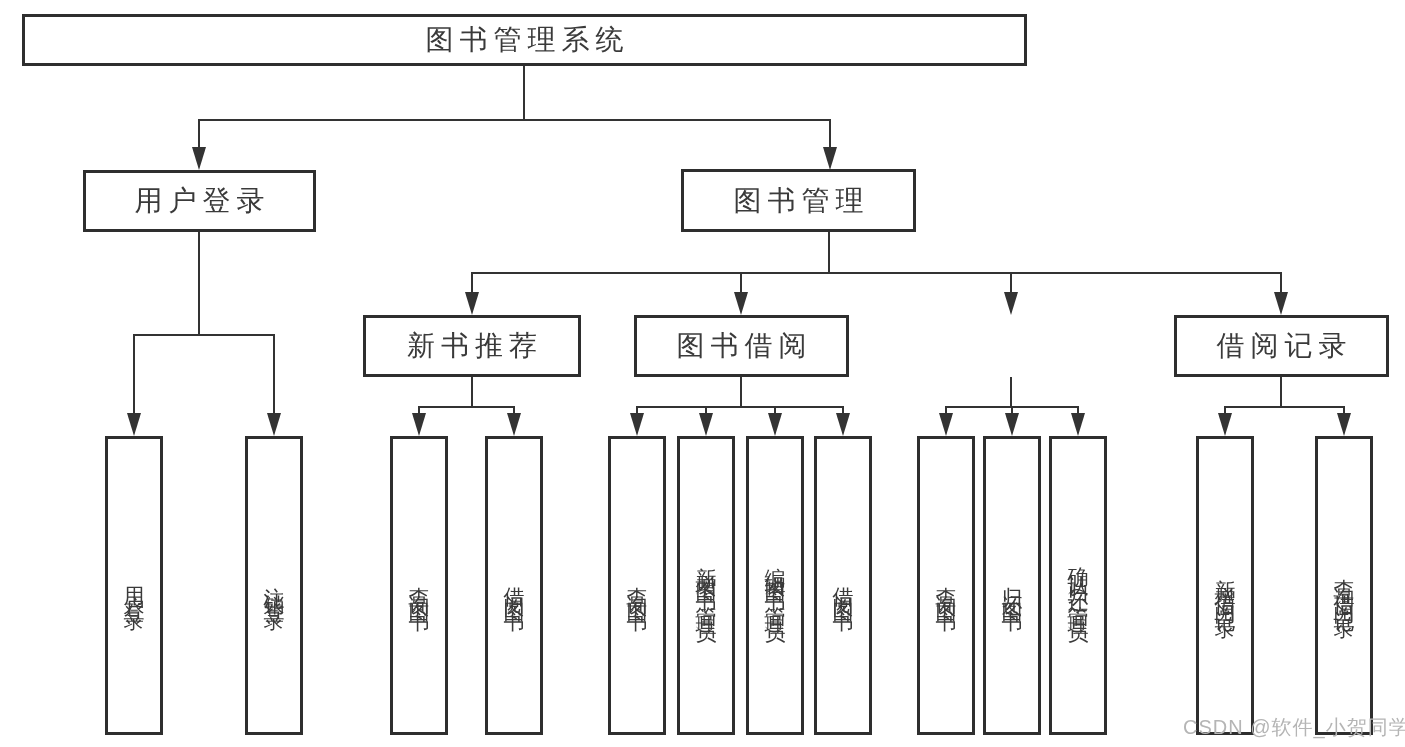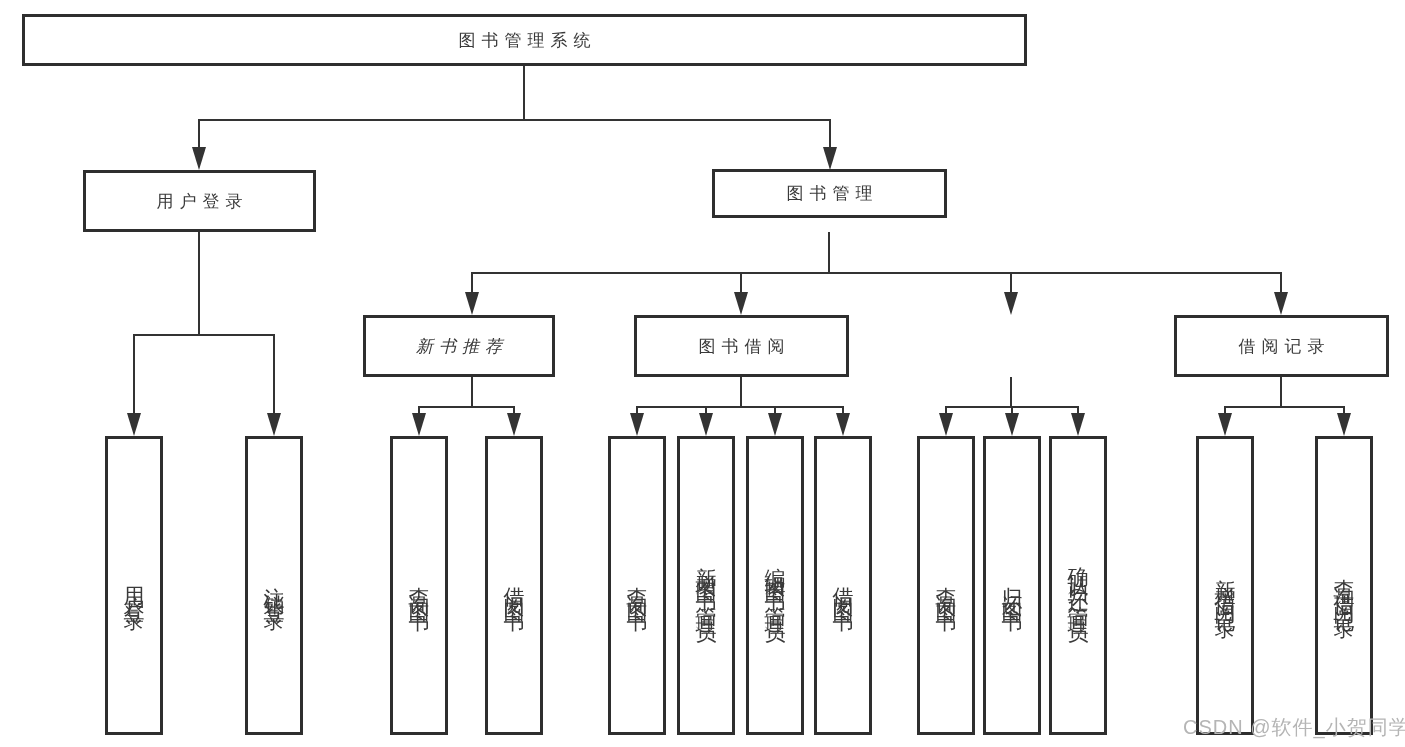--- a/index.html
+++ b/index.html
@@ -13,21 +13,21 @@
   }
   
   .hnode {
     position: absolute;
     box-sizing: border-box;
     border: 3px solid #2e2e2e;
     background: #ffffff;
     display: flex;
     align-items: center;
     justify-content: center;
-    font-size: 17px;
+    font-size: 28px;
     letter-spacing: 6px;
     padding-left: 6px; 
     color: #3a3a3a;
   }
   
   .vnode {
     position: absolute;
     box-sizing: border-box;
     top: 436px;
     width: 58px;
@@ -80,21 +80,21 @@
   <div class="line" style="left:523px; top:66px; width:2px; height:54px;"></div>
   <div class="line" style="left:198px; top:119px; width:633px; height:2px;"></div>
   <div class="line" style="left:198px; top:119px; width:2px; height:30px;"></div>
   <div class="arrow" style="left:192px; top:147px;"></div>
   <div class="line" style="left:829px; top:119px; width:2px; height:30px;"></div>
   <div class="arrow" style="left:823px; top:147px;"></div>
 
   <div class="hnode" style="left:83px; top:170px; width:233px; height:62px;">
     <span>用户登录</span>
   </div>
-  <div class="hnode" style="left:712px; top:169px; width:235px; height:49px;">
+  <div class="hnode" style="left:681px; top:169px; width:235px; height:63px;">
     <span>图书管理</span>
   </div>
 
   <div class="line" style="left:198px; top:232px; width:2px; height:104px;"></div>
   <div class="line" style="left:133px; top:334px; width:142px; height:2px;"></div>
   <div class="line" style="left:133px; top:334px; width:2px; height:80px;"></div>
   <div class="arrow" style="left:127px; top:413px;"></div>
   <div class="line" style="left:273px; top:334px; width:2px; height:80px;"></div>
   <div class="arrow" style="left:267px; top:413px;"></div>
 
@@ -102,21 +102,21 @@
   <div class="line" style="left:471px; top:272px; width:811px; height:2px;"></div>
   <div class="line" style="left:471px; top:272px; width:2px; height:22px;"></div>
   <div class="arrow" style="left:465px; top:292px;"></div>
   <div class="line" style="left:740px; top:272px; width:2px; height:22px;"></div>
   <div class="arrow" style="left:734px; top:292px;"></div>
   <div class="line" style="left:1010px; top:272px; width:2px; height:22px;"></div>
   <div class="arrow" style="left:1004px; top:292px;"></div>
   <div class="line" style="left:1280px; top:272px; width:2px; height:22px;"></div>
   <div class="arrow" style="left:1274px; top:292px;"></div>
 
-  <div class="hnode" style="left:363px; top:315px; width:192px; height:62px;font-style:italic;">
+  <div class="hnode" style="left:363px; top:315px; width:218px; height:62px;">
     <span>新书推荐</span>
   </div>
   <div class="hnode" style="left:634px; top:315px; width:215px; height:62px;">
     <span>图书借阅</span>
   </div>
   <div class="hnode" style="left:1174px; top:315px; width:215px; height:62px;">
     <span>借阅记录</span>
   </div>
 
   <div class="line" style="left:471px; top:377px; width:2px; height:30px;"></div>

